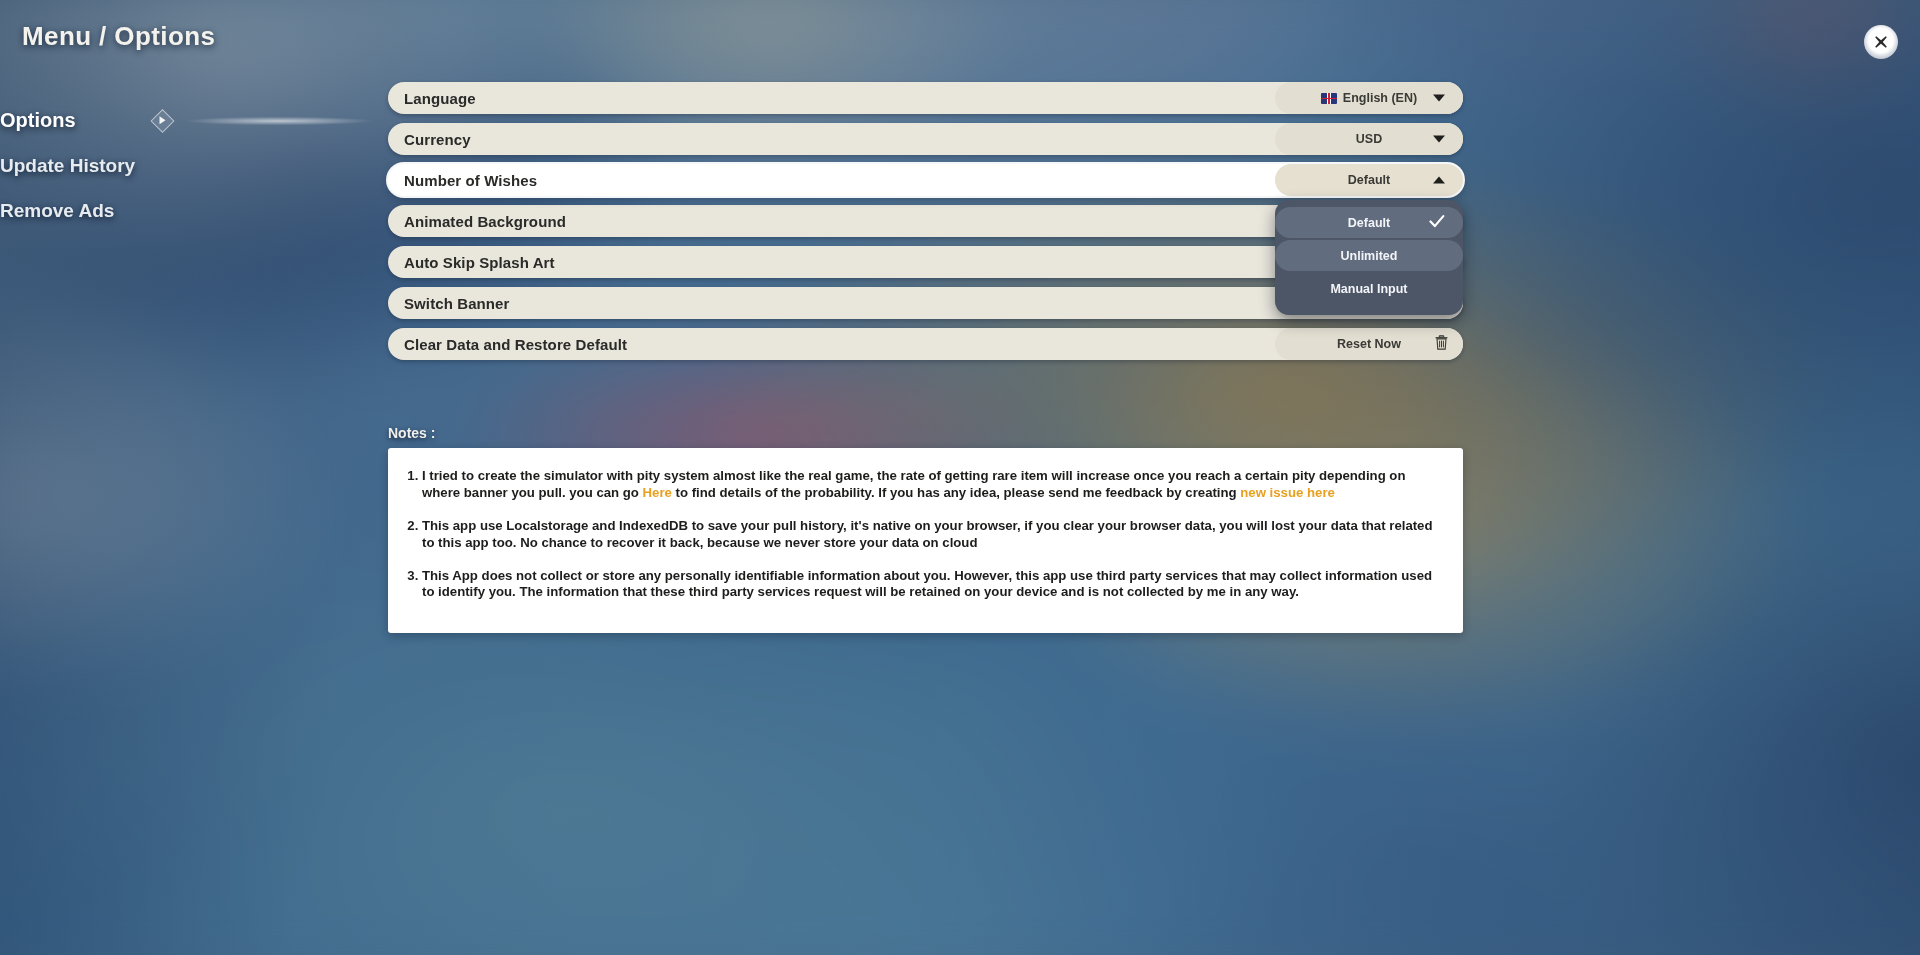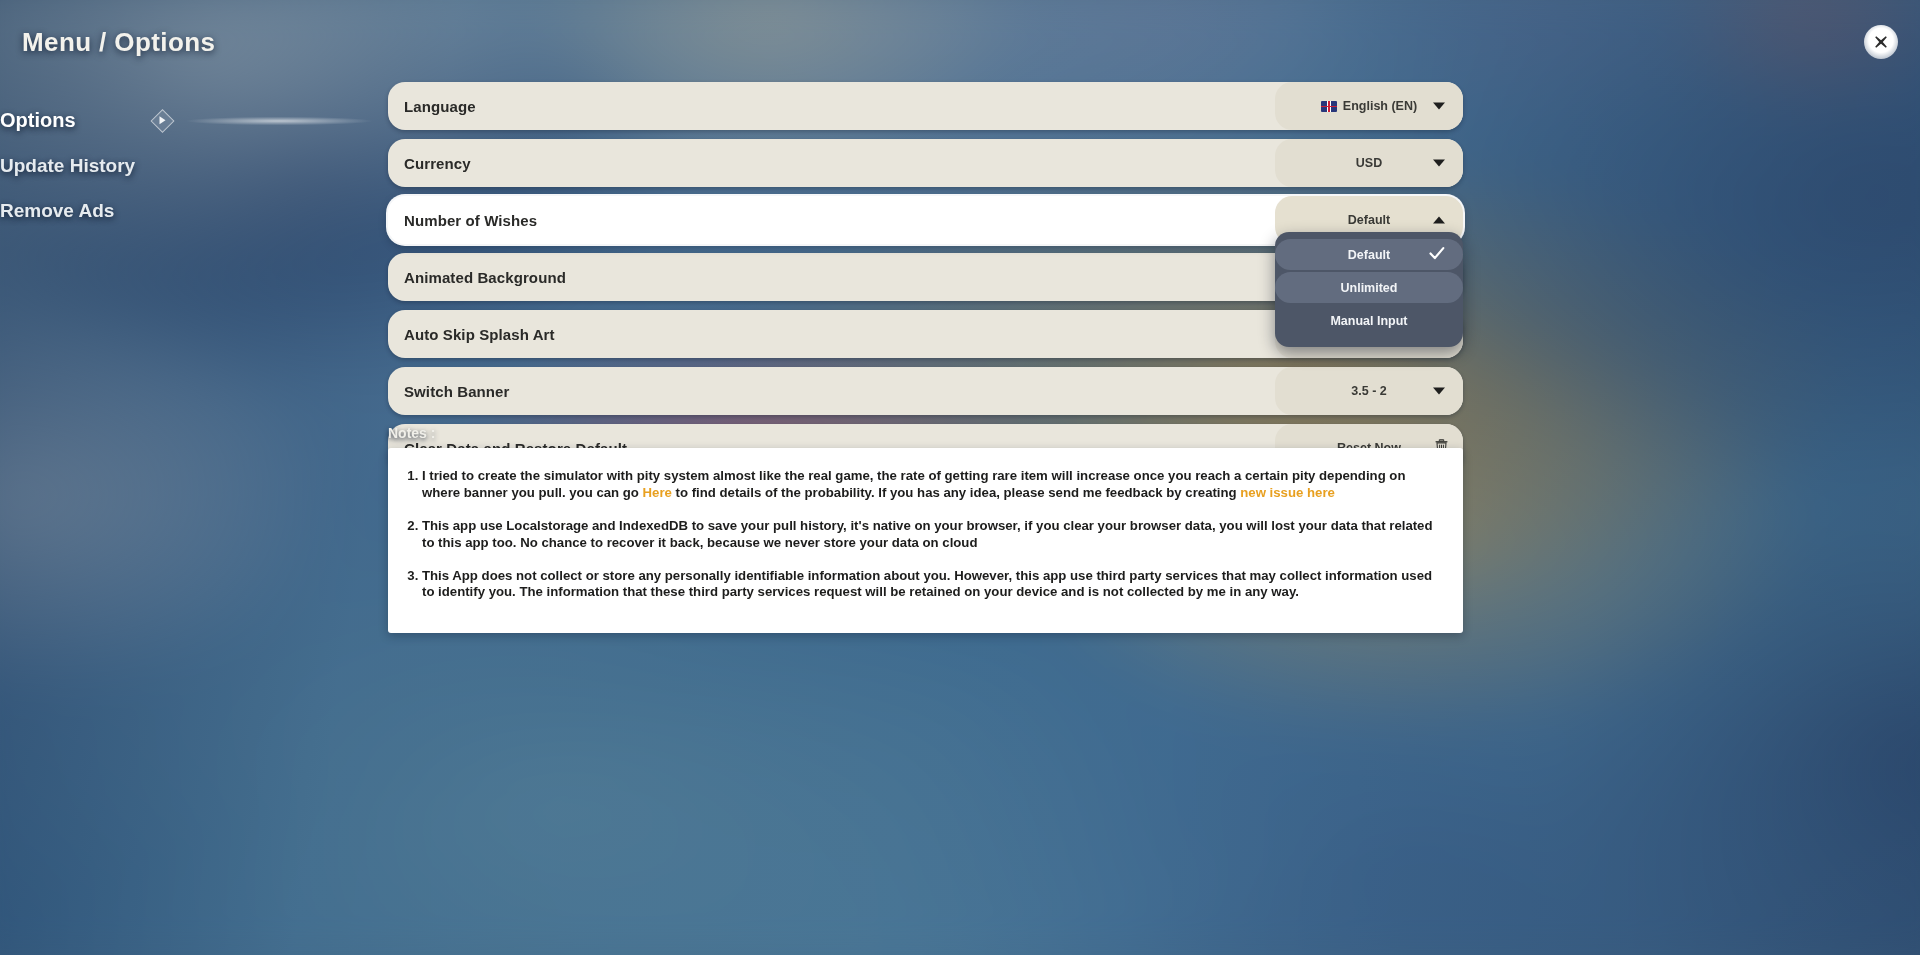--- a/index.html
+++ b/index.html
@@ -34,21 +34,21 @@
     filter: blur(26px);
     transform: scale(1.06);
   }
   #bg-veil {
     position: absolute; inset: 0;
     background: linear-gradient(100deg, rgba(22,40,72,.42) 0%, rgba(22,40,72,.10) 22%, rgba(20,36,66,.06) 62%, rgba(18,34,64,.26) 100%);
   }
 
   
   #page-title {
-    position: absolute; left: 22px; top: 27px;
+    position: absolute; left: 22px; top: 21px;
     font-size: 26px; font-weight: bold; color: #f3f2ec;
     letter-spacing: .4px;
     text-shadow: 0 2px 7px rgba(10,20,40,.75);
   }
   #close-button {
     position: absolute; right: 22px; top: 25px;
     width: 34px; height: 34px; border-radius: 50%;
     background: radial-gradient(circle at 50% 45%, #ffffff 48%, rgba(244,246,248,.72) 72%, rgba(230,236,242,0) 100%);
     display: flex; align-items: center; justify-content: center;
     cursor: pointer;
@@ -90,21 +90,21 @@
     border-left: 6px solid rgba(255,255,255,.92);
     border-top: 4.5px solid transparent;
     border-bottom: 4.5px solid transparent;
     transform: rotate(-45deg);
   }
 
   
   #options-panel { position: absolute; left: 388px; top: 82px; width: 1075px; }
   .opt-row {
     position: relative;
-    height: 48px; margin-bottom: 9px;
+    height: 32px; margin-bottom: 9px;
     border-radius: 17px;
     background: #e9e6dc;
     box-shadow: 0 2px 4px rgba(12,24,44,.30);
     display: flex; align-items: center;
     cursor: pointer;
   }
   .opt-row.open {
     background: #ffffff;
     box-shadow: 0 0 0 2px rgba(255,255,255,.95), 0 3px 9px rgba(12,24,44,.35);
     z-index: 30;

